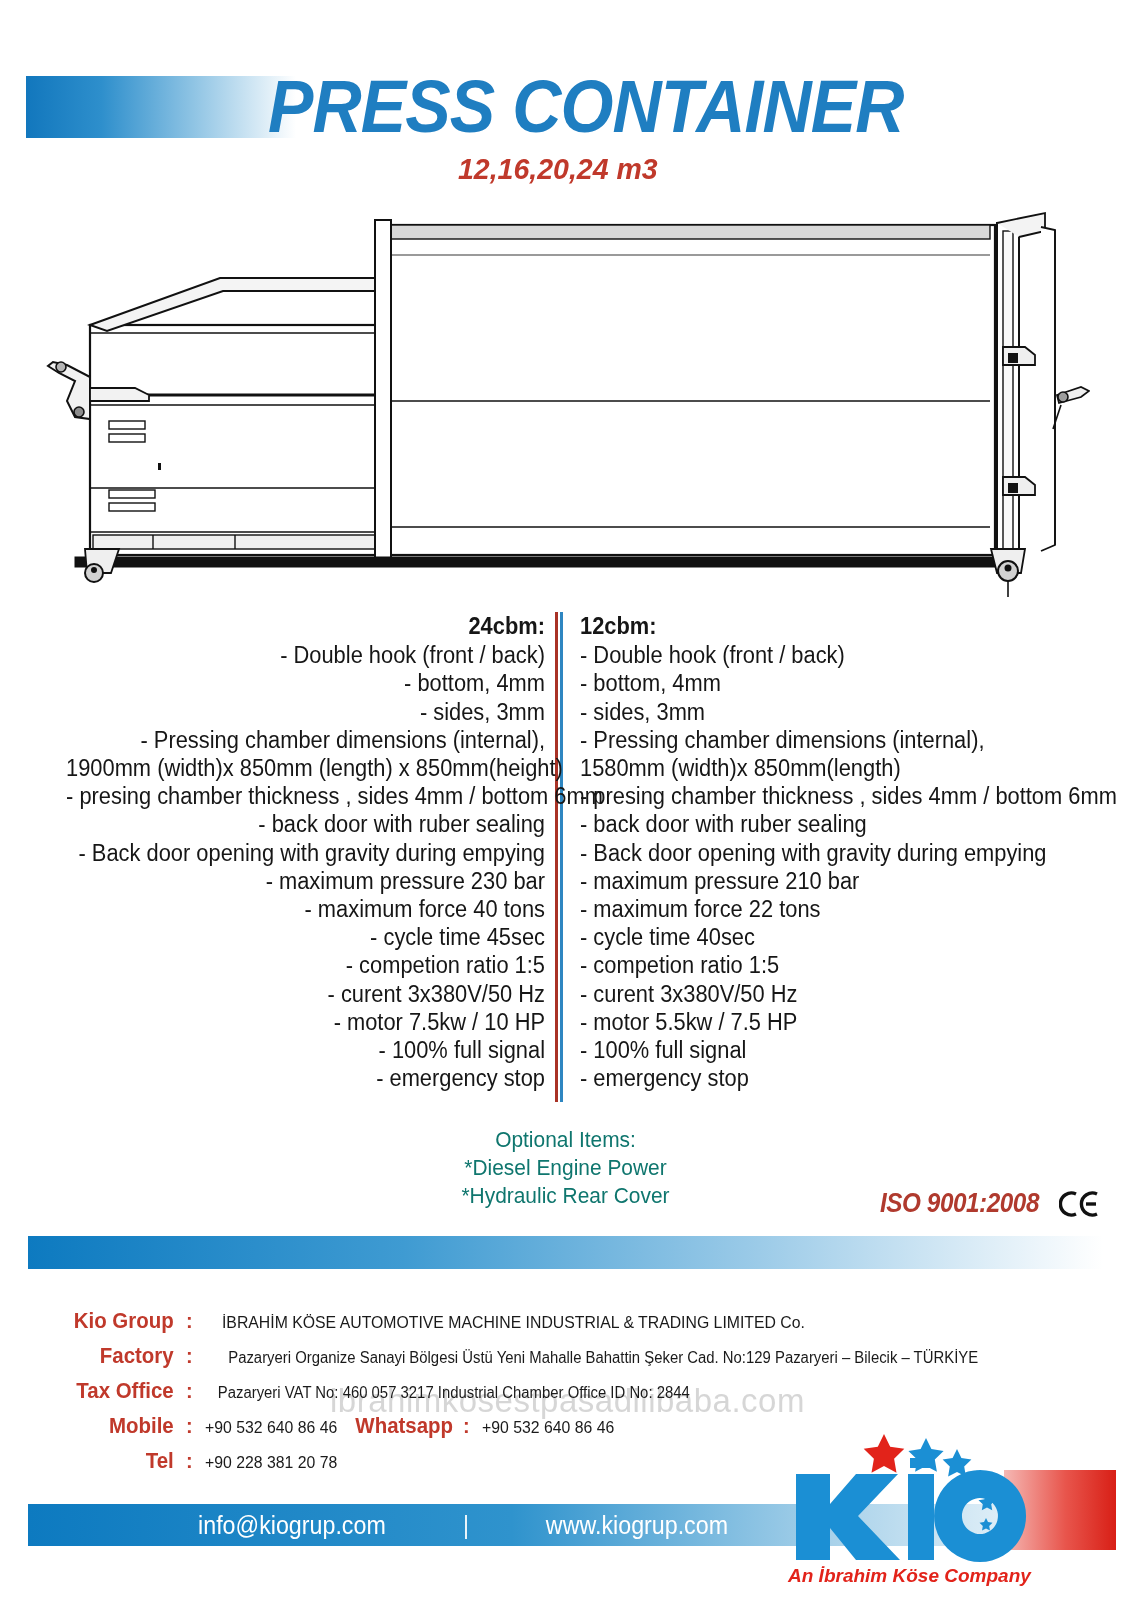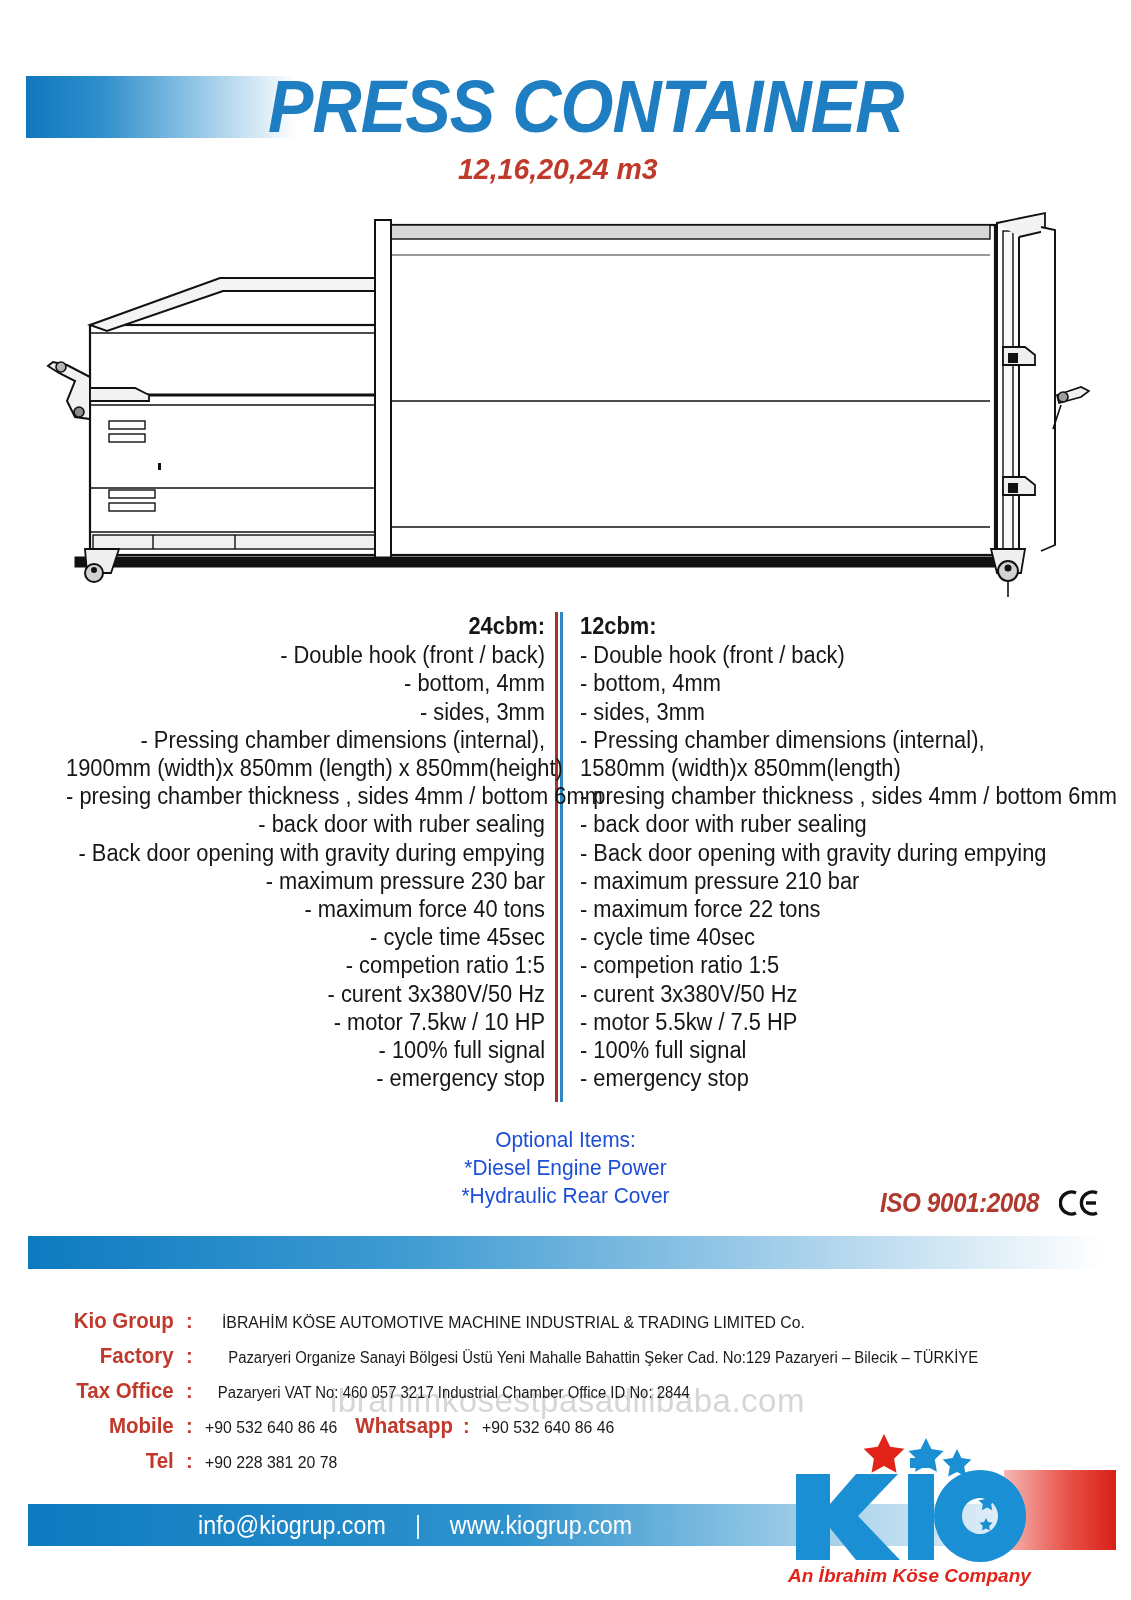--- a/index.html
+++ b/index.html
@@ -135,31 +135,31 @@
   
   .optional {
     position: absolute;
     left: 0;
     top: 1086px;
     width: 1131px;
     text-align: center;
     font-family: "Liberation Sans Narrow", "Liberation Sans", sans-serif;
     font-size: 22.5px;
     line-height: 28px;
-    color: #1d4ed8;
+    color: #0f766e;
   }
   .optional div { transform: scaleX(0.93); }
 
   
   .iso-block {
     position: absolute;
     left: 880px;
     top: 1148px;
     display: flex;
-    align-items: flex-start;
+    align-items: flex-end;
   }
   .iso-text {
     font-family: "Liberation Sans Narrow", "Liberation Sans", sans-serif;
     font-size: 27px;
     font-weight: bold;
     font-style: italic;
     color: #b03a2e;
     letter-spacing: -0.5px;
     transform: scaleX(0.9);
     transform-origin: left center;
@@ -232,20 +232,21 @@
   
   .footer-bar {
     position: absolute;
     left: 28px;
     top: 1464px;
     width: 1075px;
     height: 42px;
     background: linear-gradient(to right, #0d7ac0 0%, #2f93cd 45%, #a9d2ea 75%, #ffffff 100%);
     display: flex;
     align-items: center;
+    gap: 48px;
   }
   .footer-email, .footer-web {
     color: #ffffff;
     font-family: "Liberation Sans Narrow", "Liberation Sans", sans-serif;
     font-size: 25px;
     transform: scaleX(0.93);
     white-space: nowrap;
   }
   .footer-email { margin-left: 163px; }
   .footer-sep {

